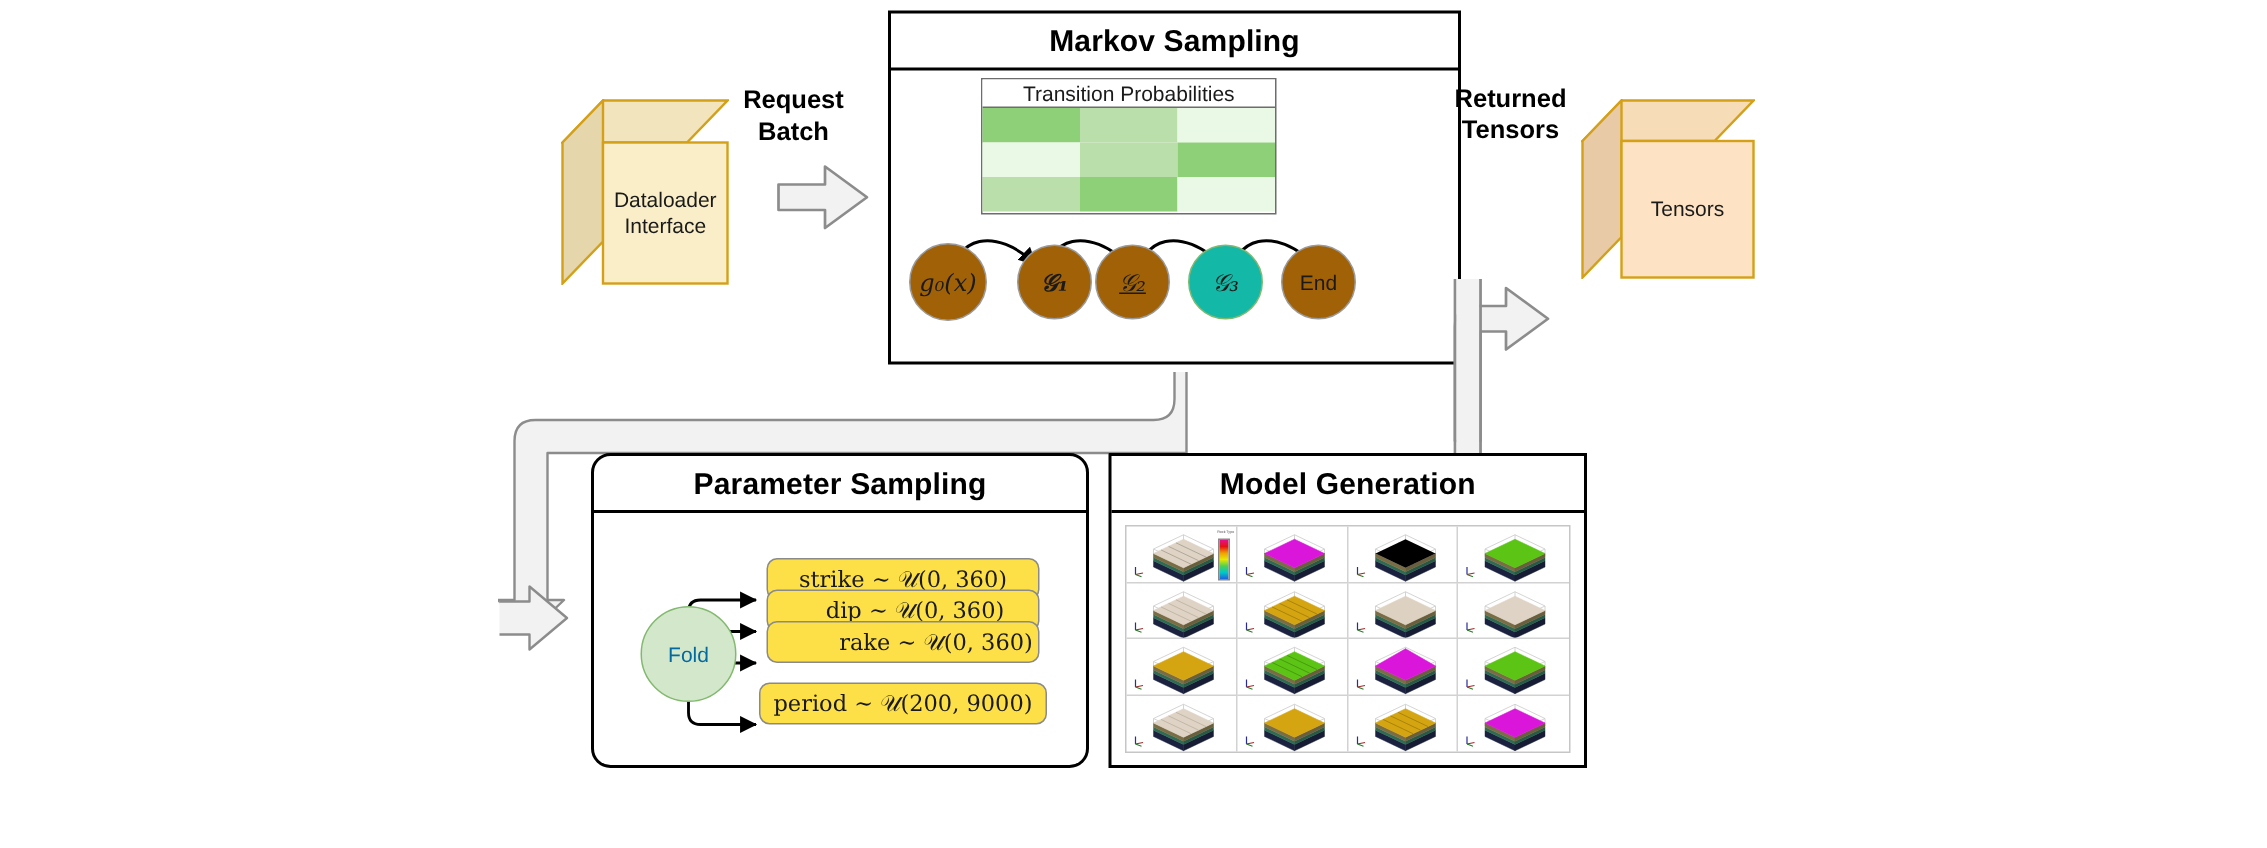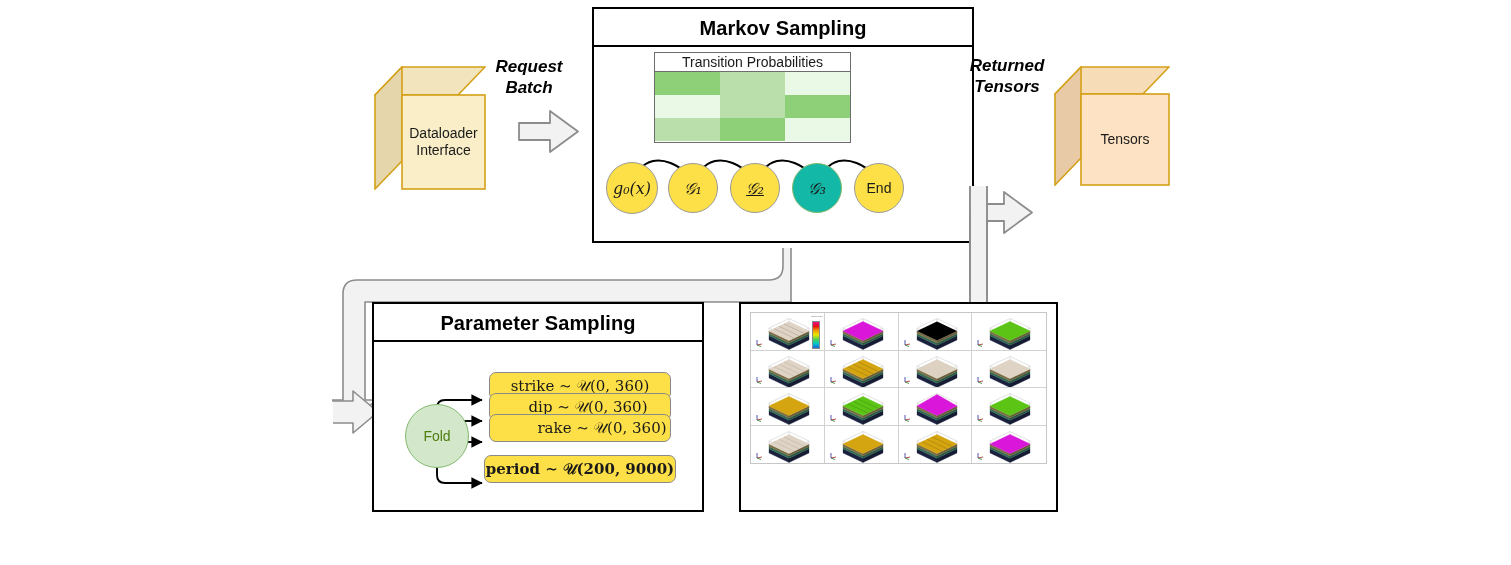--- a/index.html
+++ b/index.html
@@ -15,47 +15,47 @@
   .panel-body{position:relative;width:100%;}
 
   
   .cube{position:absolute;}
   .cube .face-front{position:absolute;box-sizing:border-box;display:flex;
         align-items:center;justify-content:center;text-align:center;
         font-size:14px;line-height:17px;color:#1a1a1a;}
 
   
   .blabel{position:absolute;font-weight:bold;font-size:17px;line-height:21px;
-          text-align:center;color:#000;white-space:pre-line;font-style:italic;}
+          text-align:center;color:#000;white-space:pre-line;}
 
   
   .node{position:absolute;border-radius:50%;box-sizing:border-box;
         display:flex;align-items:center;justify-content:center;
         font-size:15px;}
-  .node.plain{background:#fde047;border:1.6px solid #9a9a9a;}
+  .node.plain{background:#a16207;border:1.6px solid #9a9a9a;}
   .node.hl{background:#14b8a6;border:1.6px solid #82b96e;}
   .node .mathi{font-family:"DejaVu Serif",serif;font-style:italic;font-size:16px;}
 
   
   .hm{position:absolute;border:1.6px solid #6d6d6d;box-sizing:border-box;background:#fff;}
   .hm-head{height:19px;line-height:19px;text-align:center;font-size:14px;
            background:#fff;border-bottom:1.6px solid #6d6d6d;box-sizing:border-box;}
   .hm-grid{display:grid;grid-template-columns:repeat(3,1fr);
            grid-template-rows:repeat(3,1fr);height:69px;}
   .hm-cell{width:100%;height:100%;}
 
   
   .pill{position:absolute;border:1.4px solid #8a8a8a;border-radius:7px;
         background:#fde047;box-sizing:border-box;display:flex;
         align-items:center;justify-content:center;
         font-family:"DejaVu Serif",serif;font-size:15px;color:#1a1a1a;}
   .fold{position:absolute;border-radius:50%;background:#d3e8cb;
         border:1.6px solid #82b96e;box-sizing:border-box;
         display:flex;align-items:center;justify-content:center;
-        font-family:"Liberation Sans",sans-serif;font-size:14px;color:#4d7c0f;}
+        font-family:"Liberation Sans",sans-serif;font-size:14px;color:#0369a1;}
 
   
   .mgrid{position:absolute;border:1px solid #c6c6c6;background:#fff;
          display:grid;grid-template-columns:repeat(4,1fr);
          grid-template-rows:repeat(4,1fr);box-sizing:border-box;}
   .mcell{position:relative;border-right:1px solid #d2d2d2;
          border-bottom:1px solid #d2d2d2;box-sizing:border-box;overflow:hidden;}
   .mcell:nth-child(4n){border-right:none;}
   .mcell:nth-child(n+13){border-bottom:none;}
   .mcell svg{position:absolute;left:0;top:0;}
@@ -113,21 +113,21 @@
       <path d="M34,45 C36,14 64,8 90,33" fill="none" stroke="#000" stroke-width="2" marker-end="url(#ah)"></path>
       <path d="M96,45 C98,14 126,8 152,33" fill="none" stroke="#000" stroke-width="2" marker-end="url(#ah)"></path>
       <path d="M158,45 C160,14 188,8 214,33" fill="none" stroke="#000" stroke-width="2" marker-end="url(#ah)"></path>
       <path d="M220,45 C222,14 250,8 276,33" fill="none" stroke="#000" stroke-width="2" marker-end="url(#ah)"></path>
     </svg>
 
     <div id="chain-nodes">
         <div class="node plain" style="left: 12px; top: 115px; width: 52px; height: 52px;">
           <span class="mathi">g₀(x)</span>
         </div>
-        <div class="node plain" style="left: 74px; top: 116px; width: 50px; height: 50px;">
+        <div class="node plain" style="left: 84px; top: 116px; width: 50px; height: 50px; font-weight: bold;">
           <span class="mathi">𝒢₁</span>
         </div>
         <div class="node plain" style="left: 136px; top: 116px; width: 50px; height: 50px; text-decoration: underline;">
           <span class="mathi">𝒢₂</span>
         </div>
         <div class="node hl" style="left: 198px; top: 116px; width: 50px; height: 50px;">
           <span class="mathi">𝒢₃</span>
         </div>
         <div class="node plain" style="left: 260px; top: 116px; width: 50px; height: 50px;">
           <span style="font-family: &quot;Liberation Sans&quot;, sans-serif; font-size: 14px;">End</span>
@@ -159,21 +159,21 @@
   <path d="M12,2 L12,22 L2,22 L23,47 L44,22 L34,22 L34,2" fill="#f2f2f2" stroke="#8c8c8c" stroke-width="1.6" stroke-linejoin="round" transform="rotate(-90 23 24) translate(0 0)"></path>
 </svg>
 
 <svg class="abs" style="left:962px;top:186px;" width="60" height="124" viewBox="0 0 60 124">
   <path d="M8,0 L8,122 M25,0 L25,122" fill="none" stroke="#8c8c8c" stroke-width="1.6"></path>
   <rect x="8.8" y="0" width="15.4" height="122" fill="#f2f2f2"></rect>
   <path d="M8,0 L8,122 M25,0 L25,122" fill="none" stroke="#8c8c8c" stroke-width="1.6"></path>
   <path d="M8,122 L25,122" fill="none" stroke="#8c8c8c" stroke-width="1.6"></path>
 </svg>
 
-<div class="panel" style="left:372px;top:302px;width:332px;height:210px;">
+<div class="panel" style="left:394px;top:302px;width:332px;height:210px;border-radius:13px;">
   <div class="panel-title">Parameter Sampling</div>
   <div class="panel-body" style="height:168px;">
 
     <svg class="abs" style="left:0;top:0;" width="332" height="168" viewBox="0 0 332 168">
       <defs>
         <marker id="ah2" markerWidth="7" markerHeight="7" refX="5.6" refY="3" orient="auto">
           <path d="M0,0 L6,3 L0,6 z" fill="#000"></path>
         </marker>
       </defs>
       <path d="M63,82 L63,66 Q63,58 71,58 L108,58" fill="none" stroke="#000" stroke-width="1.9" marker-end="url(#ah2)"></path>
@@ -185,28 +185,29 @@
     <div id="param-pills">
         <div class="pill" style="left: 115px; top: 30px; width: 182px; height: 28px;">
           <span>strike ∼ 𝒰(0, 360)</span>
         </div>
         <div class="pill" style="left: 115px; top: 51px; width: 182px; height: 28px; padding-left: 16px;">
           <span>dip ∼ 𝒰(0, 360)</span>
         </div>
         <div class="pill" style="left: 115px; top: 72px; width: 182px; height: 28px; padding-left: 44px;">
           <span>rake ∼ 𝒰(0, 360)</span>
         </div>
-        <div class="pill" style="left: 110px; top: 113px; width: 192px; height: 28px; font-weight: bold;">
+        <div class="pill" style="left: 110px; top: 113px; width: 192px; height: 28px;">
           <span>period ∼ 𝒰(200, 9000)</span>
         </div>
       </div>
   </div>
 </div>
 
 <div class="panel" style="left:739px;top:302px;width:319px;height:210px;">
+  <div class="panel-title">Model Generation</div>
   <div class="panel-body" style="height:168px;">
     <div class="mgrid" id="model-grid" style="left:9px;top:8px;width:297px;height:152px;">
         <div class="mcell">
           <svg width="74" height="38" viewBox="0 0 74 38" style="left: 0px; top: 0px;">
             <path d="M18,15 L38,5.5 L58,15 L38,24.5 Z" fill="none" stroke="#cfcfcf" stroke-width="0.6"></path>
             <path d="M18,15 L18,20 M58,15 L58,20 M38,5.5 L38,9.5" stroke="#cfcfcf" stroke-width="0.6" fill="none"></path>
             <path d="M18,22.8 L38,32.3 L38,36.5 L18,27 Z" fill="#1b2240" stroke="#1b2240" stroke-width="0.3"></path>
             <path d="M58,22.8 L38,32.3 L38,36.5 L58,27 Z" fill="#161c33" stroke="#161c33" stroke-width="0.3"></path>
             <path d="M18,20.6 L38,30.1 L38,32.300000000000004 L18,22.8 Z" fill="#2f6b52" stroke="#2f6b52" stroke-width="0.3"></path>
             <path d="M58,20.6 L38,30.1 L38,32.300000000000004 L58,22.8 Z" fill="#275a45" stroke="#275a45" stroke-width="0.3"></path>

